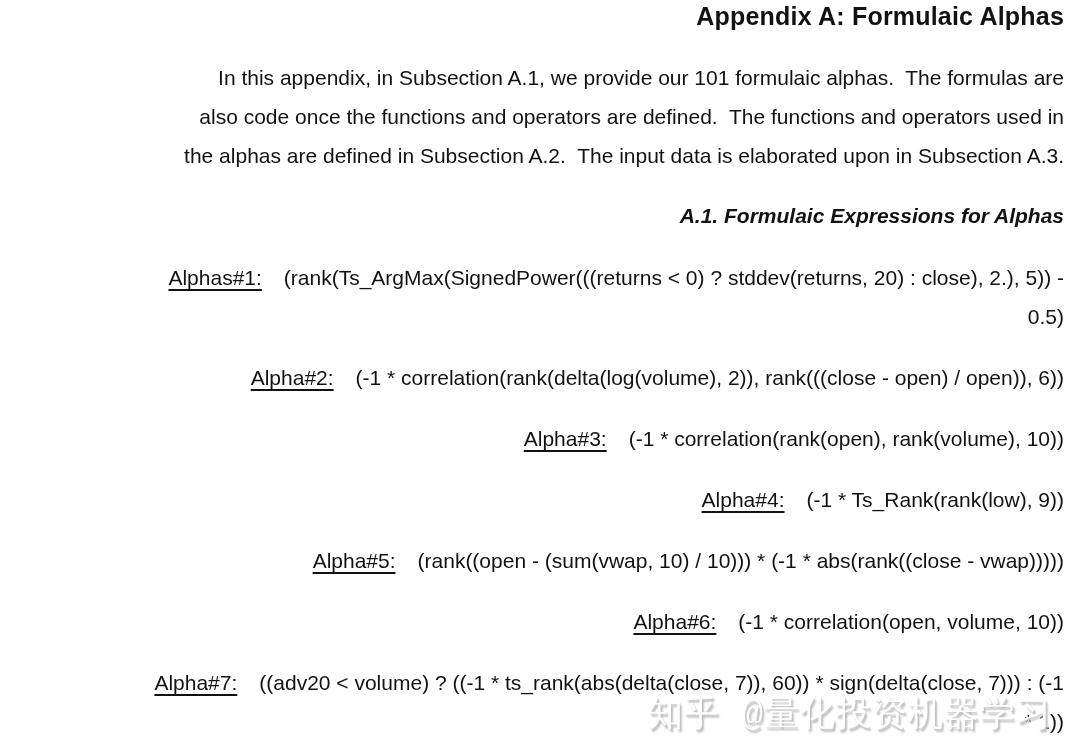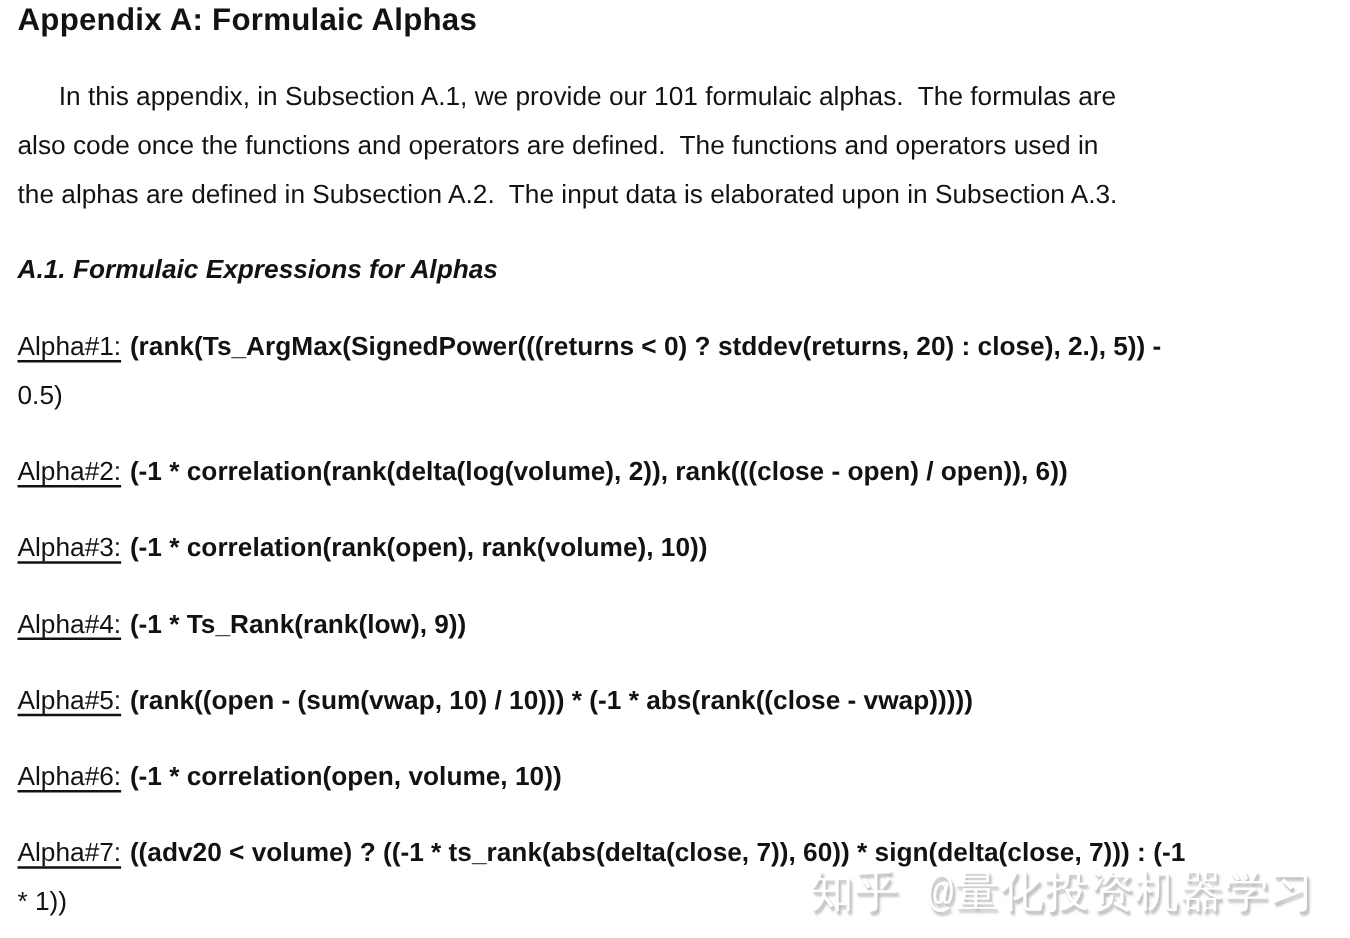--- a/index.html
+++ b/index.html
@@ -10,20 +10,21 @@
   body {
     width: 1080px;
     height: 750px;
     position: relative;
     overflow: hidden;
     font-family: "Liberation Sans", sans-serif;
     color: #121212;
   }
   .doc {
     padding: 2px 16px 0 14px;
+    text-align: right;
   }
   .page-title {
     font-size: 25px;
     font-weight: 700;
     line-height: 28px;
     margin: 0 0 28px 0;
     letter-spacing: 0.2px;
   }
   .line {
     display: block;
@@ -46,22 +47,21 @@
   }
   .alpha {
     margin: 0 0 22px 0;
   }
   .alpha-label {
     text-decoration: underline;
     text-decoration-thickness: 1.5px;
     text-underline-offset: 4px;
   }
   .alpha-text {
-    margin-left: 7px;
-    font-weight: bold;
+    margin-left: 22px;
   }
   .watermark {
     position: absolute;
     top: 690px;
     right: 28px;
     font-size: 35px;
     letter-spacing: 1px;
     color: #ffffff;
     text-shadow: 2px 3px 2px #bdbdbd, 1px 1px 1px #d4d4d4;
     white-space: pre;
@@ -78,21 +78,21 @@
 
   <p class="intro">
     <span class="line indent">In this appendix, in Subsection A.1, we provide our 101 formulaic alphas.  The formulas are</span>
     <span class="line">also code once the functions and operators are defined.  The functions and operators used in</span>
     <span class="line">the alphas are defined in Subsection A.2.  The input data is elaborated upon in Subsection A.3.</span>
   </p>
 
   <h2 class="section-heading">A.1. Formulaic Expressions for Alphas</h2>
 
   <div class="alpha">
-    <span class="line"><span class="alpha-label">Alpha#1:</span><span class="alpha-text">(rank(Ts_ArgMax(SignedPower(((returns &lt; 0) ? stddev(returns, 20) : close), 2.), 5)) -</span></span>
+    <span class="line"><span class="alpha-label">Alphas#1:</span><span class="alpha-text">(rank(Ts_ArgMax(SignedPower(((returns &lt; 0) ? stddev(returns, 20) : close), 2.), 5)) -</span></span>
     <span class="line">0.5)</span>
   </div>
 
   <div class="alpha">
     <span class="line"><span class="alpha-label">Alpha#2:</span><span class="alpha-text">(-1 * correlation(rank(delta(log(volume), 2)), rank(((close - open) / open)), 6))</span></span>
   </div>
 
   <div class="alpha">
     <span class="line"><span class="alpha-label">Alpha#3:</span><span class="alpha-text">(-1 * correlation(rank(open), rank(volume), 10))</span></span>
   </div>

